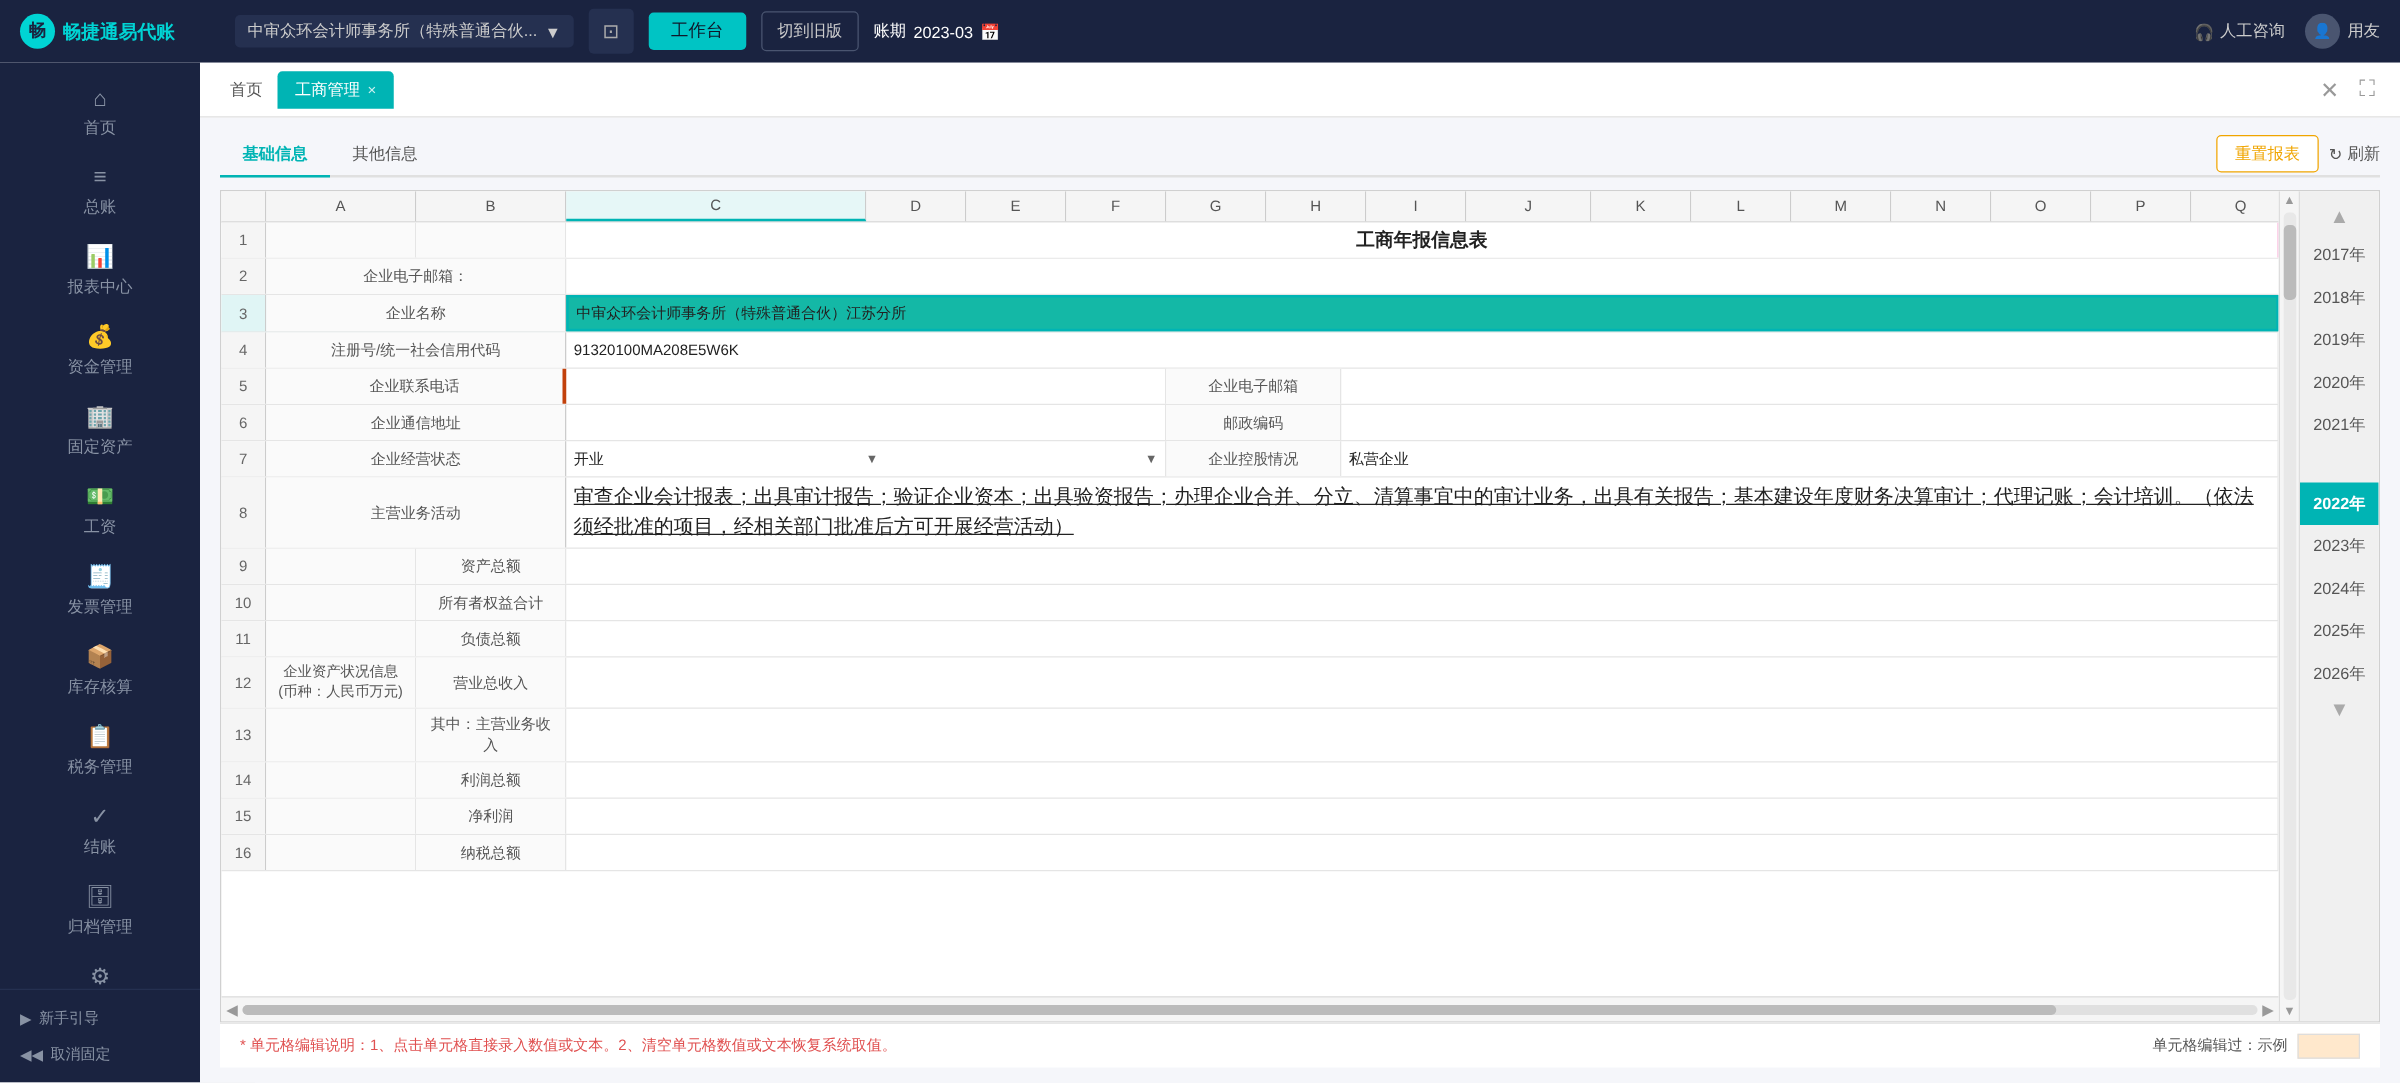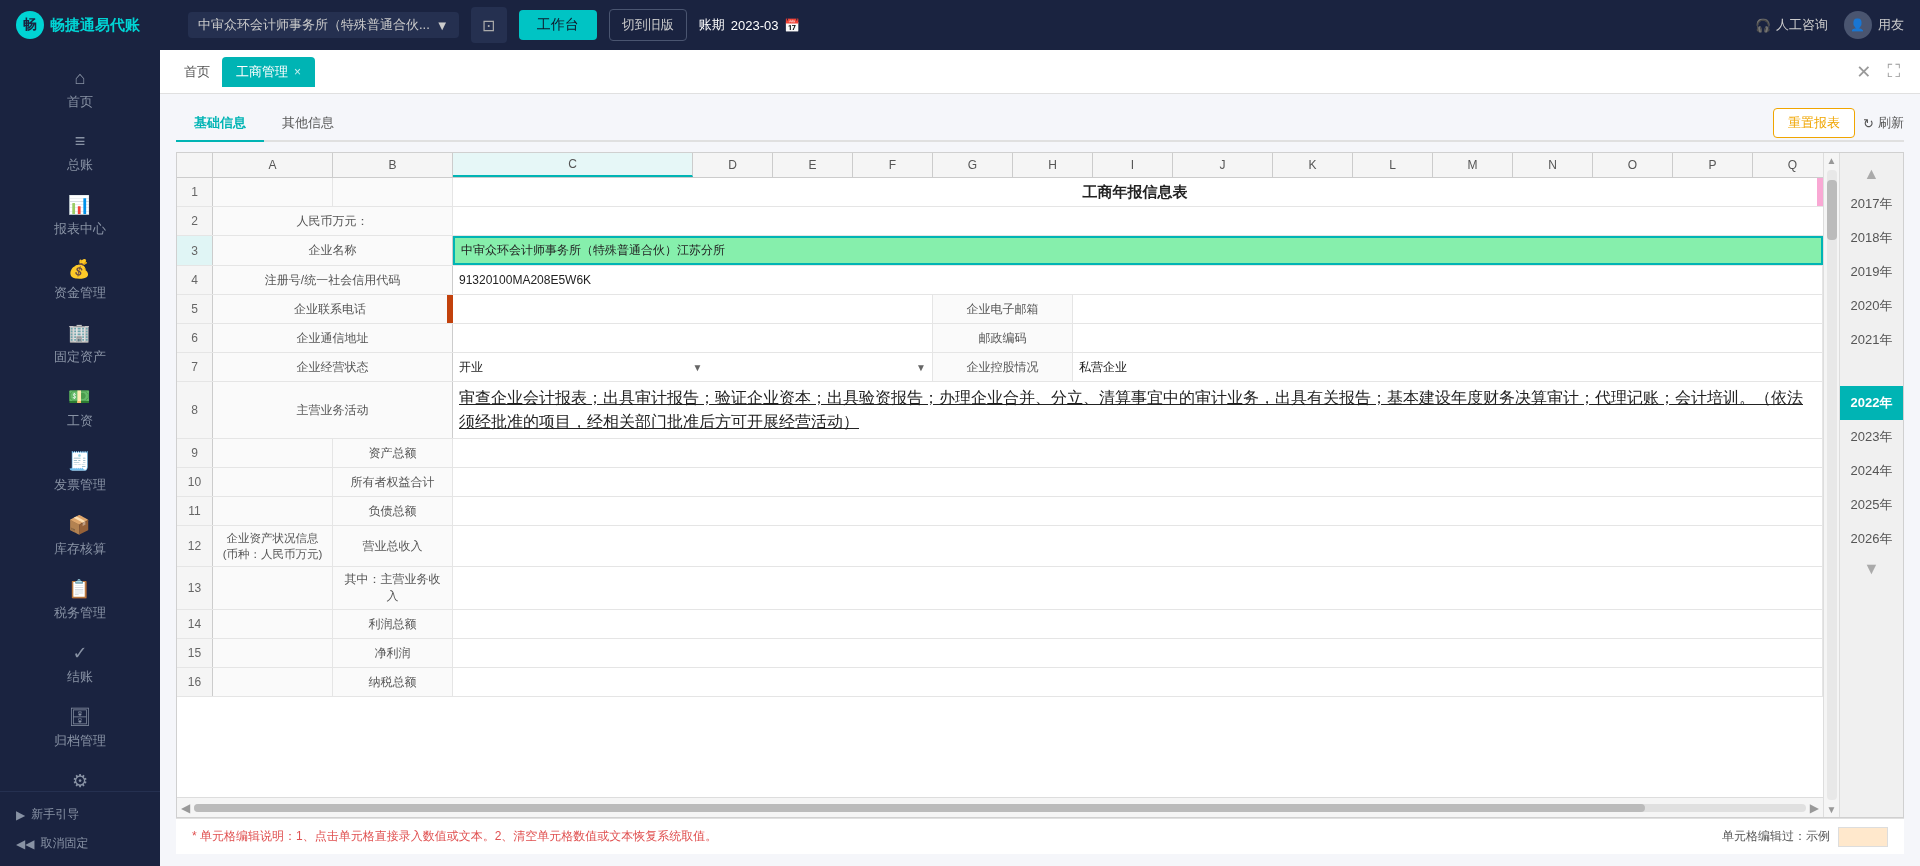--- a/index.html
+++ b/index.html
@@ -244,44 +244,44 @@
             <div class="col-cell w80">P</div>
             <div class="col-cell w80">Q</div>
           </div>
 
           <div class="spreadsheet-body">
 
             <div class="sheet-row" style="background:#fff;">
               <div class="cell-row-num">1</div>
               <div class="cell w120 cell-label"></div>
               <div class="cell w120 cell-label"></div>
-              <div class="cell cell-heading" style="flex:1; font-size:15px; font-weight:bold; justify-content:center; border-right:6px solid #f9a8d4;">工商年报信息表</div>
+              <div class="cell cell-heading" style="flex:1; font-size:15px; font-weight:bold; justify-content:center; border-right:1px solid #f9a8d4;">工商年报信息表</div>
             </div>
 
             <div class="sheet-row">
               <div class="cell-row-num">2</div>
-              <div class="cell w120 cell-label cell-center" style="grid-column:span 2;width:240px;min-width:240px;">人民币万元：</div>
+              <div class="cell w120 cell-label cell-center" style="grid-column:span 2;width:240px;min-width:240px;">企业电子邮箱：</div>
 
             </div>
 
             <div class="sheet-row selected">
               <div class="cell-row-num" style="background:#e0f5f5;">3</div>
               <div class="cell w240 cell-label cell-center" style="border-right:1px solid #ccc;">企业名称</div>
-              <div class="cell cell-value cell-green" style="flex:1; border:2px solid #00b4b4; background:#86efac;">中审众环会计师事务所（特殊普通合伙）江苏分所</div>
+              <div class="cell cell-value cell-green" style="flex:1; border:2px solid #00b4b4; background:#14b8a6;">中审众环会计师事务所（特殊普通合伙）江苏分所</div>
             </div>
 
             <div class="sheet-row">
               <div class="cell-row-num">4</div>
               <div class="cell w240 cell-label cell-center" style="border-right:1px solid #ccc;">注册号/统一社会信用代码</div>
               <div class="cell cell-value" style="flex:1;">91320100MA208E5W6K</div>
             </div>
 
             <div class="sheet-row">
               <div class="cell-row-num">5</div>
-              <div class="cell w240 cell-label cell-center" style="border-right:6px solid #c2410c;">企业联系电话</div>
+              <div class="cell w240 cell-label cell-center" style="border-right:3px solid #c2410c;">企业联系电话</div>
               <div class="cell cell-value" style="width:480px;min-width:480px;"></div>
               <div class="cell w140 cell-label cell-center">企业电子邮箱</div>
               <div class="cell cell-value" style="flex:1;"></div>
             </div>
 
             <div class="sheet-row">
               <div class="cell-row-num">6</div>
               <div class="cell w240 cell-label cell-center" style="border-right:1px solid #ccc;">企业通信地址</div>
               <div class="cell cell-value" style="width:480px;min-width:480px;"></div>
               <div class="cell w140 cell-label cell-center">邮政编码</div>

